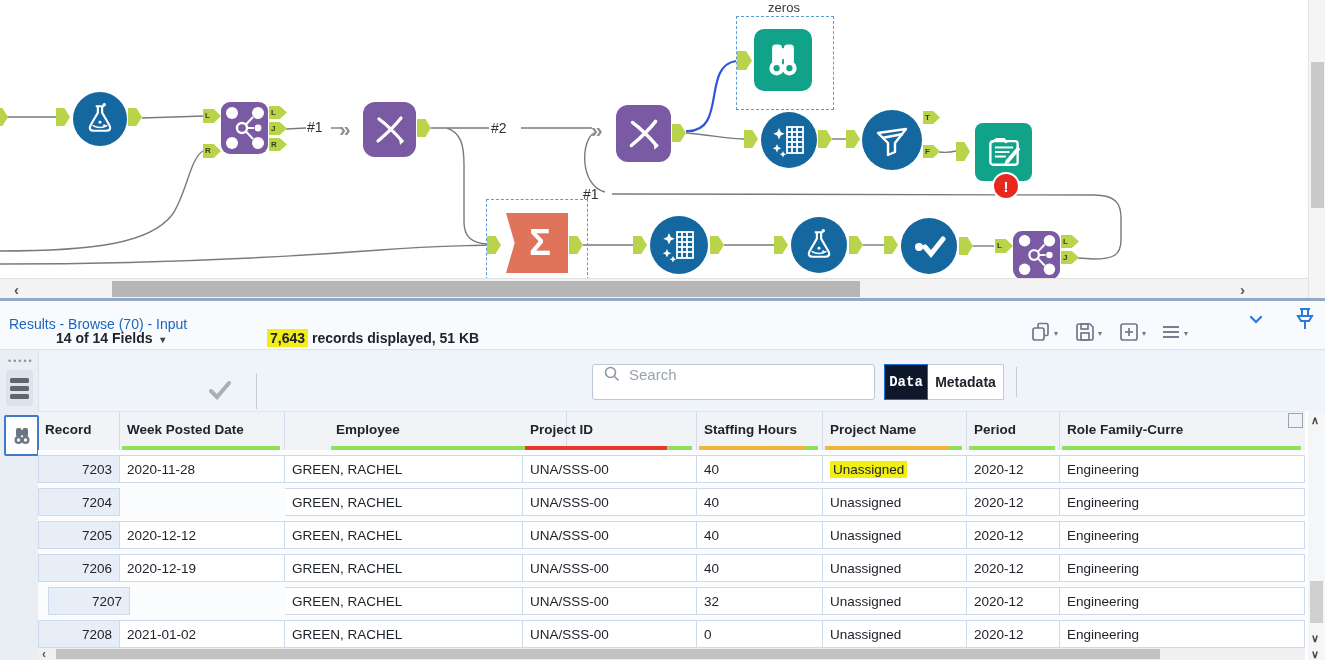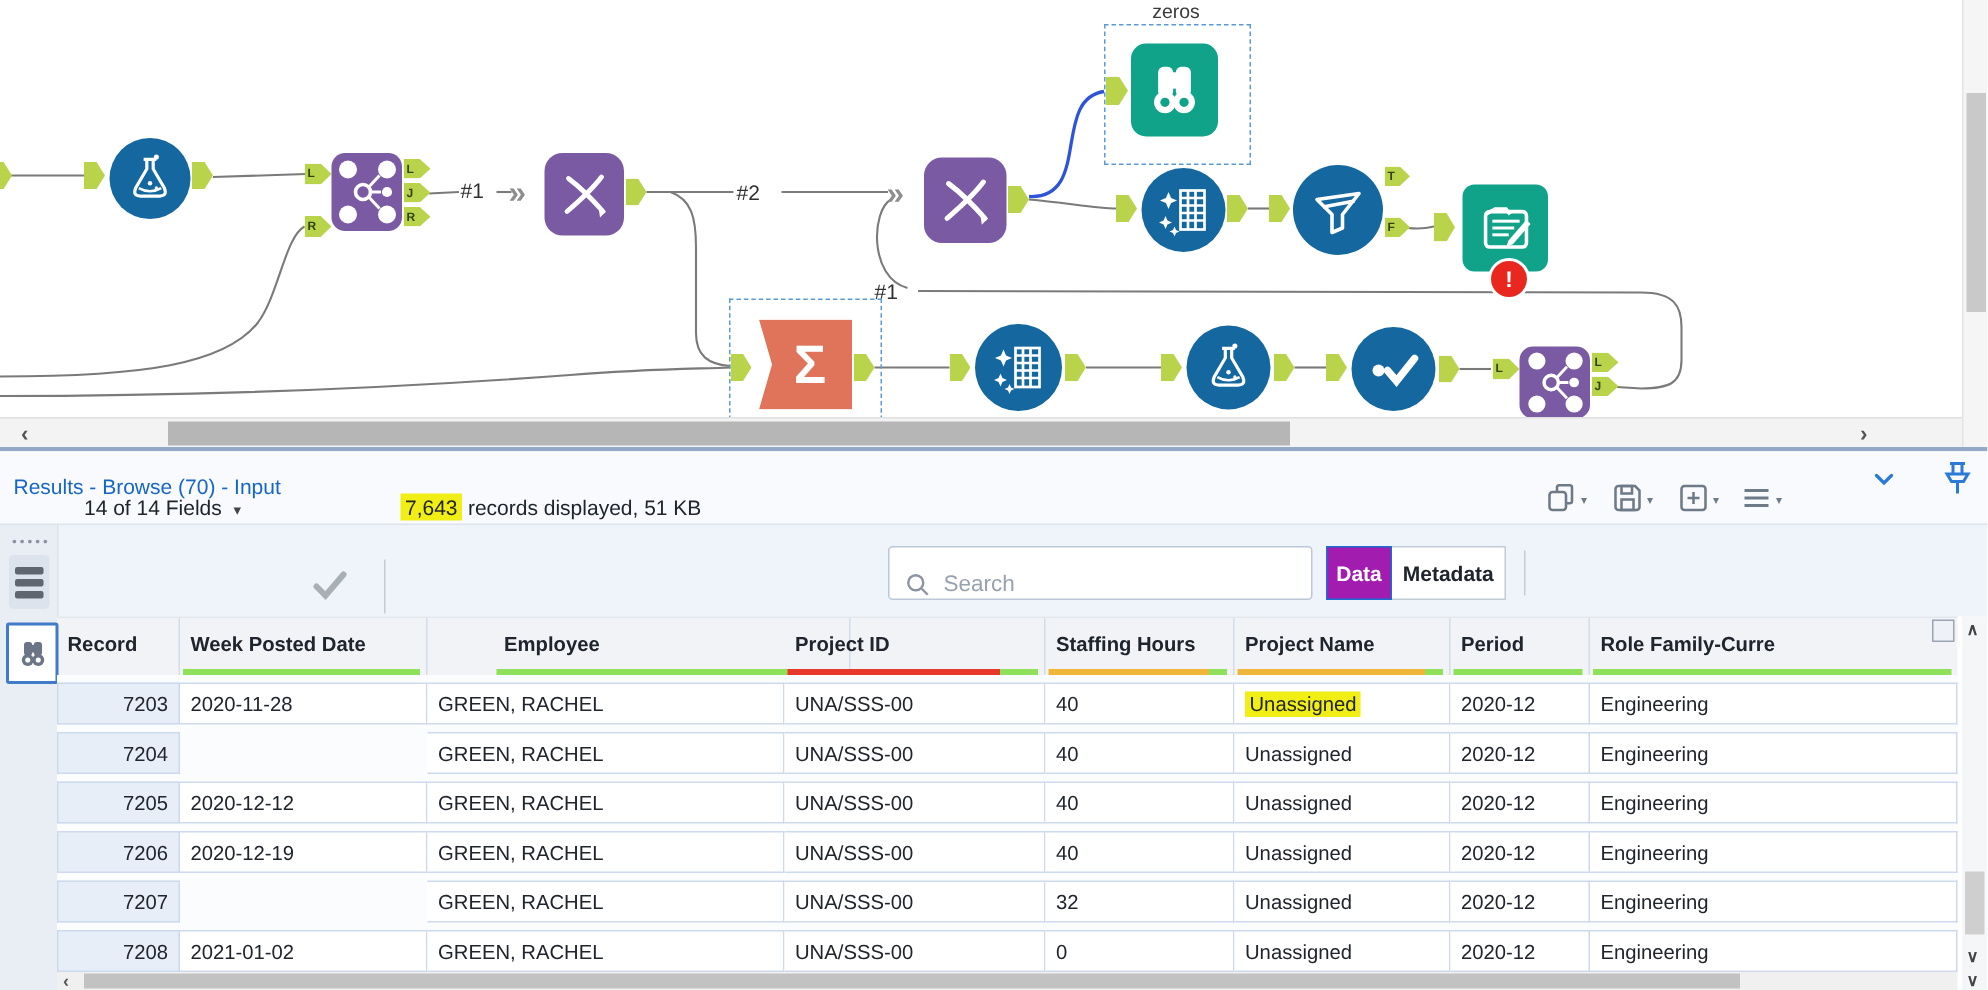--- a/index.html
+++ b/index.html
@@ -26,29 +26,29 @@
   
   #sep{position:absolute;left:0;top:298px;width:1325px;height:3px;background:#93a9c6;}
   #results{position:absolute;left:0;top:301px;width:1325px;height:447px;background:#fff;}
   #rheader{position:absolute;left:0;top:0;width:1325px;height:48px;background:#f8fafd;border-bottom:1px solid #dde3ec;}
   #rtitle{position:absolute;left:9px;top:15px;font-size:14px;color:#1766c2;}
   #rtoolbar{position:absolute;left:0;top:49px;width:1325px;height:61px;background:#eff3fa;}
   #lstrip{position:absolute;left:0;top:49px;width:38px;height:310px;background:#e9edf4;border-right:1px solid #dde2ea;}
   .dots{position:absolute;left:8px;top:6px;letter-spacing:2px;color:#8a93a0;font-size:9px;}
   .rowsicon{position:absolute;left:6px;top:20px;width:27px;height:36px;background:#dde3ed;border-radius:3px;display:flex;flex-direction:column;justify-content:center;gap:3px;align-items:center;}
   .rowsicon i{display:block;width:19px;height:5px;background:#5f6670;border-radius:1.5px;}
-  .tbtext{position:absolute;top:29px;font-size:14px;color:#20242c;}
+  .tbtext{position:absolute;top:29px;font-size:14px;color:#20242c;font-weight:bold;}
   .caret{color:#444;font-size:10px;}
   .vdiv{position:absolute;width:1px;background:#c6cbd4;}
   .hl{background:#f0ee15;padding:1px 3px;}
-  #searchbox{position:absolute;left:592px;top:14px;width:281px;height:34px;background:#fff;border:1px solid #bcc8d8;border-radius:3px;display:flex;align-items:flex-end;}
+  #searchbox{position:absolute;left:592px;top:14px;width:281px;height:34px;background:#fff;border:1px solid #bcc8d8;border-radius:3px;display:flex;align-items:flex-start;}
   #searchbox input{border:none;outline:none;flex:1;font-size:15px;color:#444;background:transparent;font-family:"Liberation Sans",sans-serif;}
   #searchbox input::placeholder{color:#98a2ae;}
   .btn{position:absolute;top:14px;height:36px;display:flex;align-items:center;justify-content:center;font-size:14px;font-weight:bold;box-sizing:border-box;}
-  #btnData{left:884px;width:44px;background:#a21caf;color:#fff;border:1px solid #176fd4;}
+  #btnData{left:884px;width:44px;background:#0f172a;color:#fff;border:1px solid #176fd4;font-family:Liberation Mono, monospace;}
   #btnMeta{left:928px;width:76px;background:#fff;color:#20242c;border:1px solid #c3cbd6;border-left:none;}
   .tbicon{position:absolute;top:20px;width:22px;height:22px;color:#6f7a88;}
   .tbicon svg{width:22px;height:22px;}
   .tbcaret{position:absolute;top:28px;font-size:8px;color:#6f7a88;}
   
   #thead{position:absolute;left:38px;top:110px;width:1267px;height:39px;background:#f1f3f7;border-top:1px solid #e2e7ee;}
   .hcell{position:absolute;top:0;height:39px;box-sizing:border-box;border-right:1px solid #d4dcea;font-size:13.5px;font-weight:bold;color:#20242c;padding:10px 0 0 7px;}
   .qbar{position:absolute;bottom:1px;left:2px;right:4px;height:4px;}
   .q-green{background:#8fe05a;}
   .q-redgreen{background:linear-gradient(to right,#e8382c 0 85%,#8fe05a 85%);}
@@ -490,21 +490,21 @@
       <div class="cell rec" style="left:0;width:82px;">7206</div>
       <div class="cell" style="left:82px;width:165px;">2020-12-19</div>
       <div class="cell" style="left:247px;width:238px;">GREEN, RACHEL</div>
       <div class="cell" style="left:485px;width:174px;">UNA/SSS-00</div>
       <div class="cell" style="left:659px;width:126px;">40</div>
       <div class="cell" style="left:785px;width:144px;">Unassigned</div>
       <div class="cell" style="left:929px;width:93px;">2020-12</div>
       <div class="cell" style="left:1022px;width:245px;">Engineering</div>
     </div>
     <div class="trow">
-      <div class="cell rec" style="left:0;width:82px;">7207</div>
+      <div class="cell rec" style="left:10px;width:82px;">7207</div>
       <div class="cell" style="left:247px;width:238px;">GREEN, RACHEL</div>
       <div class="cell" style="left:485px;width:174px;">UNA/SSS-00</div>
       <div class="cell" style="left:659px;width:126px;">32</div>
       <div class="cell" style="left:785px;width:144px;">Unassigned</div>
       <div class="cell" style="left:929px;width:93px;">2020-12</div>
       <div class="cell" style="left:1022px;width:245px;">Engineering</div>
     </div>
     <div class="trow">
       <div class="cell rec" style="left:0;width:82px;">7208</div>
       <div class="cell" style="left:82px;width:165px;">2021-01-02</div>

